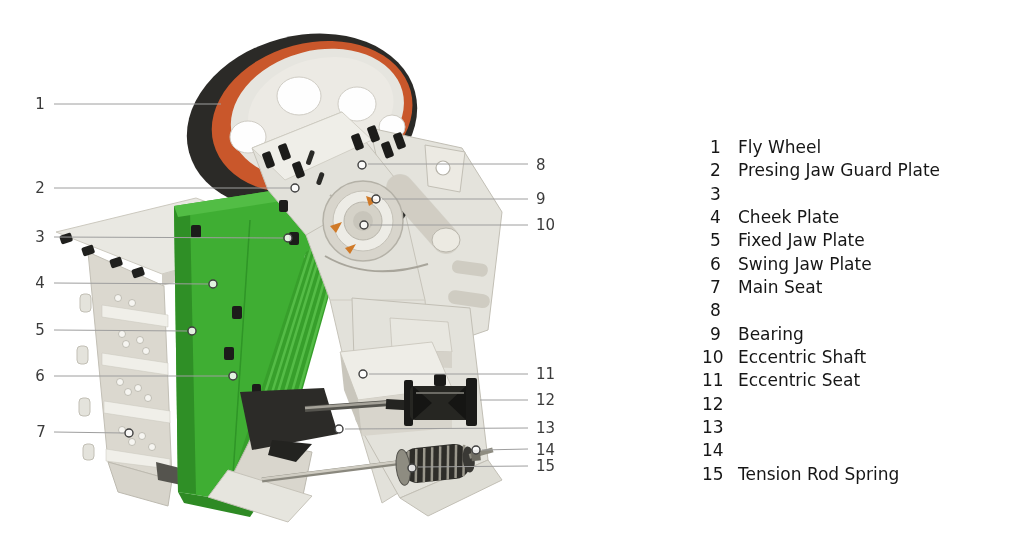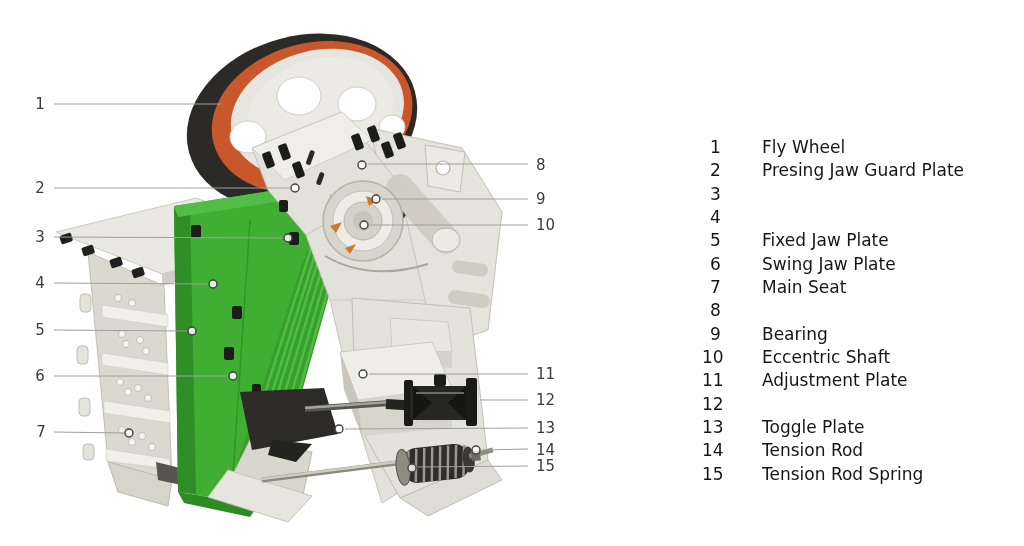--- a/index.html
+++ b/index.html
@@ -3,21 +3,21 @@
 <meta charset="utf-8">
 <style>
   html,body{margin:0;padding:0;background:#ffffff;}
   body{width:1024px;height:546px;overflow:hidden;font-family:"DejaVu Sans","Liberation Sans",sans-serif;}
   .stage{position:relative;width:1024px;height:546px;background:#ffffff;}
   .diagram-svg{position:absolute;left:0;top:0;}
   .legend{position:absolute;left:702px;top:136px;color:#161616;}
   .lg-row{display:flex;align-items:baseline;height:23.35px;line-height:23.35px;font-size:17px;}
   .lg-num{display:inline-block;width:36px;flex:0 0 36px;}
   .lg-num.single{padding-left:8px;width:28px;flex-basis:28px;}
-  .lg-label{white-space:nowrap;margin-left:24px;}
+  .lg-label{white-space:nowrap;}
   svg text.co{font-family:"DejaVu Sans","Liberation Sans",sans-serif;font-size:15px;fill:#3b3b3b;}
 </style>
 </head>
 <body>
 
 <div class="stage">
 
 <svg class="diagram-svg" width="1024" height="546" viewBox="0 0 1024 546" xmlns="http://www.w3.org/2000/svg">
 
   <g transform="rotate(-15 302 122)">
@@ -274,20 +274,21 @@
       </div>
   <div class="lg-row">
         <span class="lg-num single">2</span>
         <span class="lg-label">Presing Jaw Guard Plate</span>
       </div>
   <div class="lg-row">
         <span class="lg-num single">3</span>
       </div>
   <div class="lg-row">
         <span class="lg-num single">4</span>
+        <span class="lg-label">Cheek Plate</span>
       </div>
   <div class="lg-row">
         <span class="lg-num single">5</span>
         <span class="lg-label">Fixed Jaw Plate</span>
       </div>
   <div class="lg-row">
         <span class="lg-num single">6</span>
         <span class="lg-label">Swing Jaw Plate</span>
       </div>
   <div class="lg-row">
@@ -300,32 +301,30 @@
   <div class="lg-row">
         <span class="lg-num single">9</span>
         <span class="lg-label">Bearing</span>
       </div>
   <div class="lg-row">
         <span class="lg-num">10</span>
         <span class="lg-label">Eccentric Shaft</span>
       </div>
   <div class="lg-row">
         <span class="lg-num">11</span>
-        <span class="lg-label">Adjustment Plate</span>
+        <span class="lg-label">Eccentric Seat</span>
       </div>
   <div class="lg-row">
         <span class="lg-num">12</span>
       </div>
   <div class="lg-row">
         <span class="lg-num">13</span>
-        <span class="lg-label">Toggle Plate</span>
       </div>
   <div class="lg-row">
         <span class="lg-num">14</span>
-        <span class="lg-label">Tension Rod</span>
       </div>
   <div class="lg-row">
         <span class="lg-num">15</span>
         <span class="lg-label">Tension Rod Spring</span>
       </div>
 </div>
 
 </div>
 
 </body></html>

